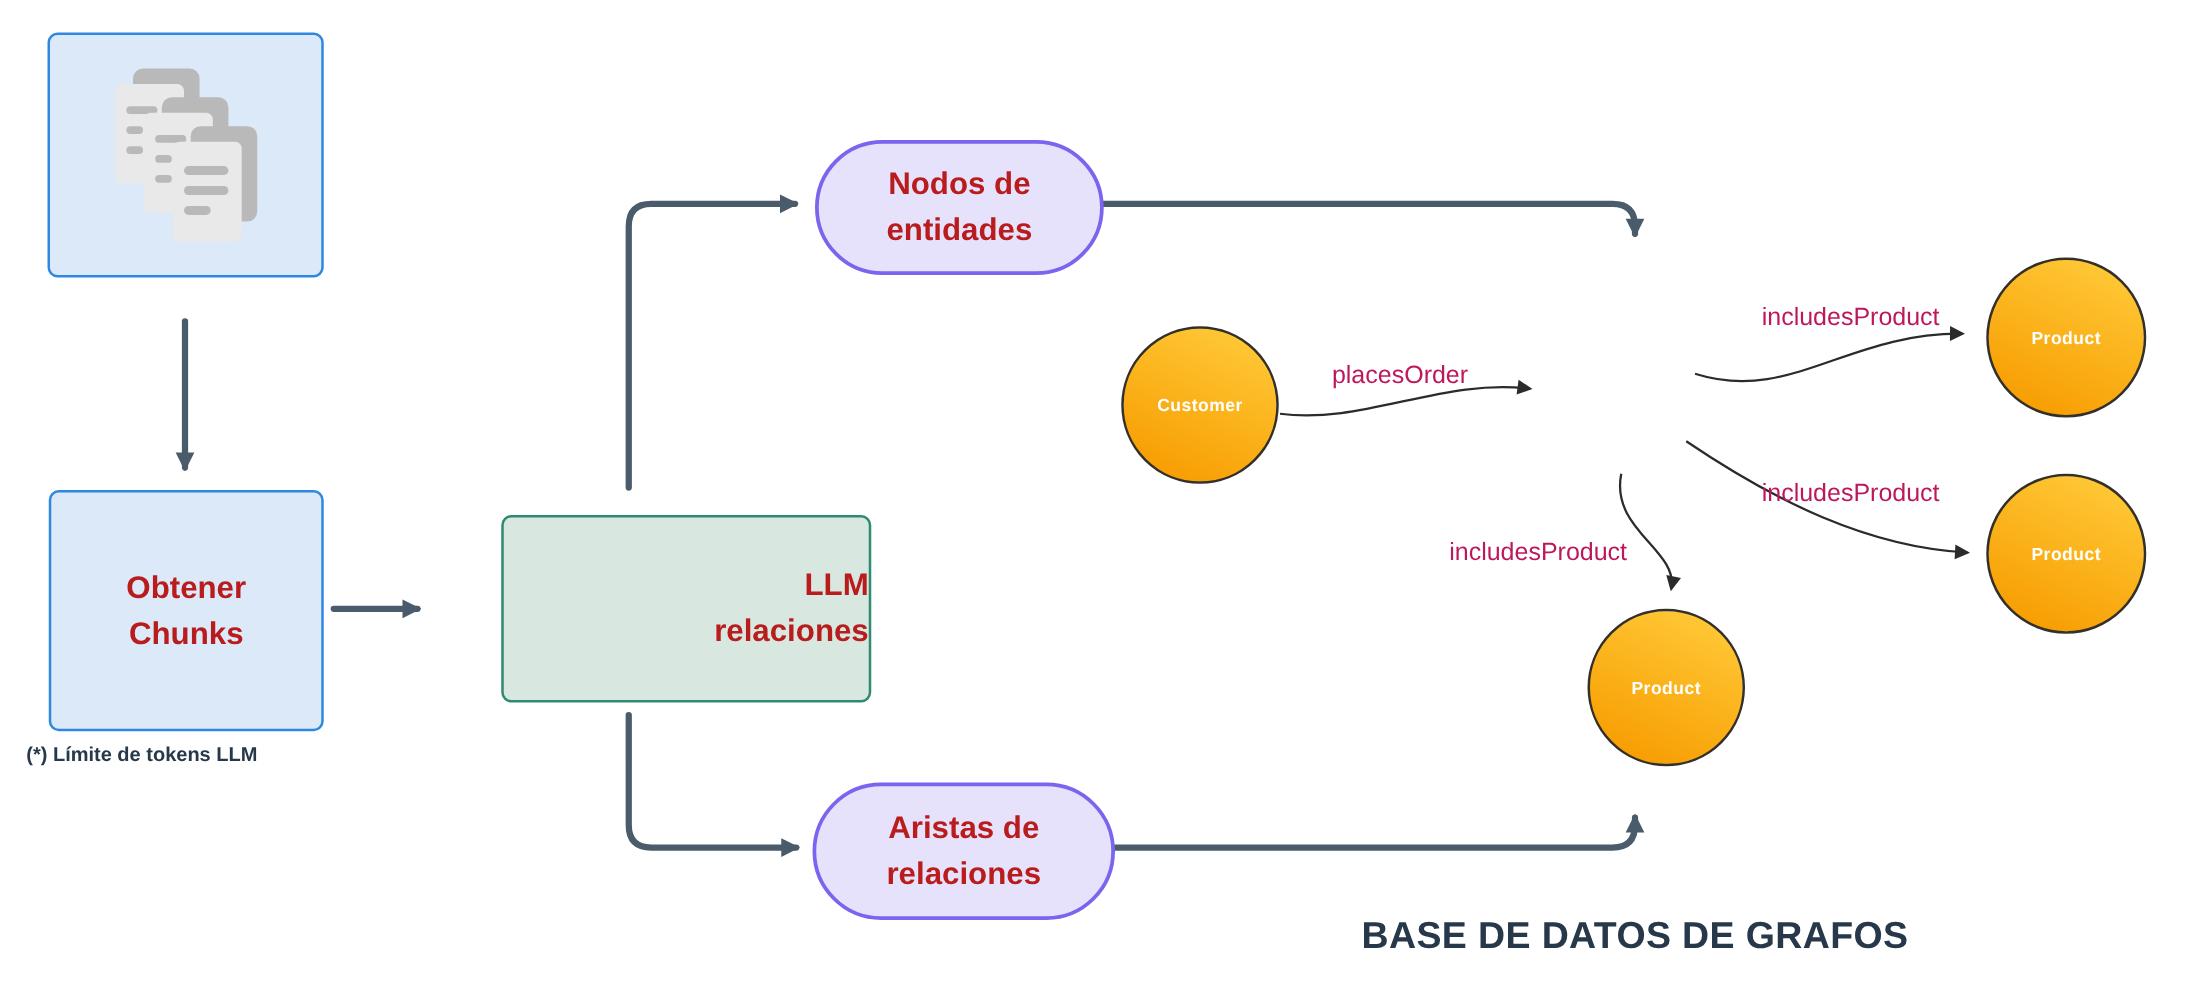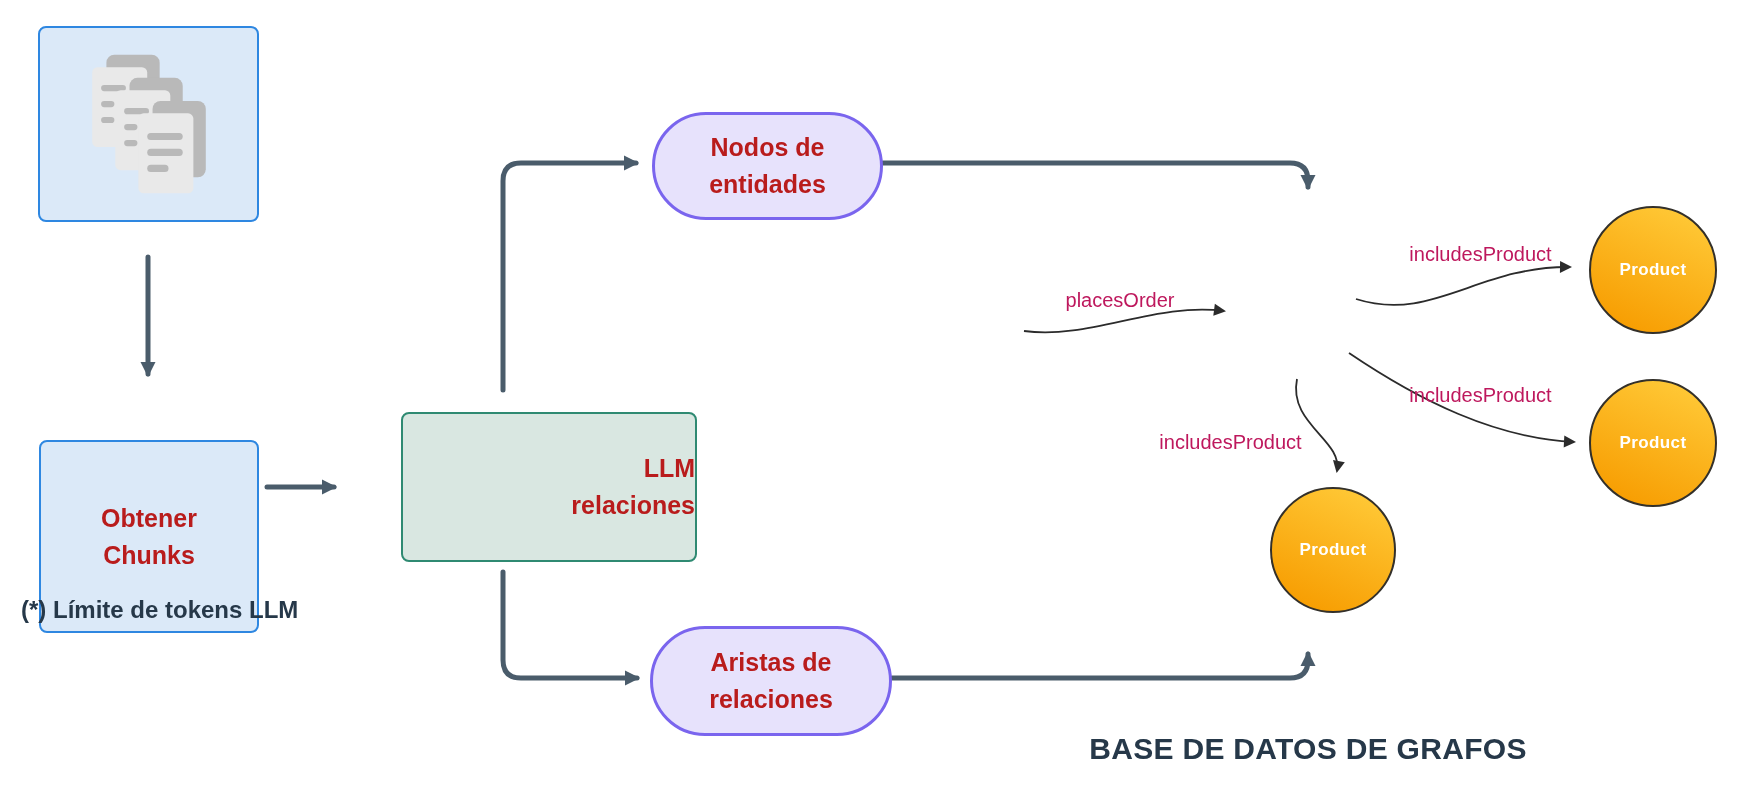--- a/index.html
+++ b/index.html
@@ -18,31 +18,31 @@
   .box-green{
     background:#d9e7e1;border:2.5px solid #2f8a72;border-radius:8px;
     display:flex;flex-direction:column;align-items:flex-end;justify-content:center;z-index:2;margin-left:46px;
   }
   .pill-purple{
     background:#e7e2fc;border:3px solid #7a65ee;border-radius:60px;
     display:flex;flex-direction:column;align-items:center;justify-content:center;z-index:2;
   }
   .flow-text{font-weight:700;font-size:25px;line-height:37px;color:#b91c1c;text-align:center;}
   .caption{font-weight:700;font-size:26px;color:#263849;text-align:center;letter-spacing:.5px;z-index:2;}
-  .note-text{font-weight:700;font-size:24px;color:#263849;z-index:2;}
+  .note-text{font-weight:700;font-size:16px;color:#263849;z-index:2;}
   .db-title{font-weight:700;font-size:30px;color:#263849;text-align:center;letter-spacing:.3px;z-index:2;}
 
   
   .gnode{
     border-radius:50%;border:2px solid #33302a;
     background:linear-gradient(205deg,#ffc937 8%,#f79c00 92%);
     display:flex;align-items:center;justify-content:center;z-index:3;
     box-sizing:border-box;
   }
-  .gnode span{color:#ffffff;font-weight:700;font-size:17px;letter-spacing:.4px;}
+  .gnode span{color:#ffffff;font-weight:700;font-size:14px;letter-spacing:.4px;}
   .edge-label{font-size:20px;color:#be185d;text-align:center;z-index:2;}
 </style>
 </head>
 <body>
 
 <div class="canvas">
 
   <svg class="layer" viewBox="0 0 1753 790">
     <defs>
       <marker id="mslate" viewBox="0 0 12 12" refX="9" refY="6" markerWidth="3.6" markerHeight="3.6" orient="auto">
@@ -89,21 +89,21 @@
       <g>
         <rect x="84" y="54" width="60" height="86" rx="9" fill="#b9b9b9"></rect>
         <rect x="68" y="68" width="62" height="90" rx="6" fill="#e9e9e9"></rect>
         <rect x="78" y="90" width="40" height="8" rx="4" fill="#b9b9b9"></rect>
         <rect x="78" y="108" width="40" height="8" rx="4" fill="#b9b9b9"></rect>
         <rect x="78" y="126" width="24" height="8" rx="4" fill="#b9b9b9"></rect>
       </g>
     </svg>
   </div>
 
-  <div class="abs box-blue" style="left:39px;top:392px;width:216px;height:189px;margin-top:48px;">
+  <div class="abs box-blue" style="left:39px;top:392px;width:216px;height:189px;">
     <div class="flow-text">Obtener</div>
     <div class="flow-text">Chunks</div>
   </div>
 
   <div class="abs note-text" style="left:21px;top:596px;">(*) Límite de tokens LLM</div>
 
   <div class="abs box-green" style="left:355px;top:412px;width:292px;height:146px;">
     <div class="flow-text">LLM</div>
     <div class="flow-text">relaciones</div>
   </div>
@@ -111,20 +111,23 @@
   <div class="abs pill-purple" style="left:652px;top:112px;width:225px;height:102px;">
     <div class="flow-text">Nodos de</div>
     <div class="flow-text">entidades</div>
   </div>
 
   <div class="abs pill-purple" style="left:650px;top:626px;width:236px;height:104px;">
     <div class="flow-text">Aristas de</div>
     <div class="flow-text">relaciones</div>
   </div>
 
+  <div class="abs gnode" style="left:897px;top:261px;width:126px;height:126px;">
+    <span>Customer</span>
+  </div>
   <div class="abs gnode" style="left:1589px;top:206px;width:128px;height:128px;">
     <span>Product</span>
   </div>
   <div class="abs gnode" style="left:1589px;top:379px;width:128px;height:128px;">
     <span>Product</span>
   </div>
   <div class="abs gnode" style="left:1270px;top:487px;width:126px;height:126px;">
     <span>Product</span>
   </div>
 

